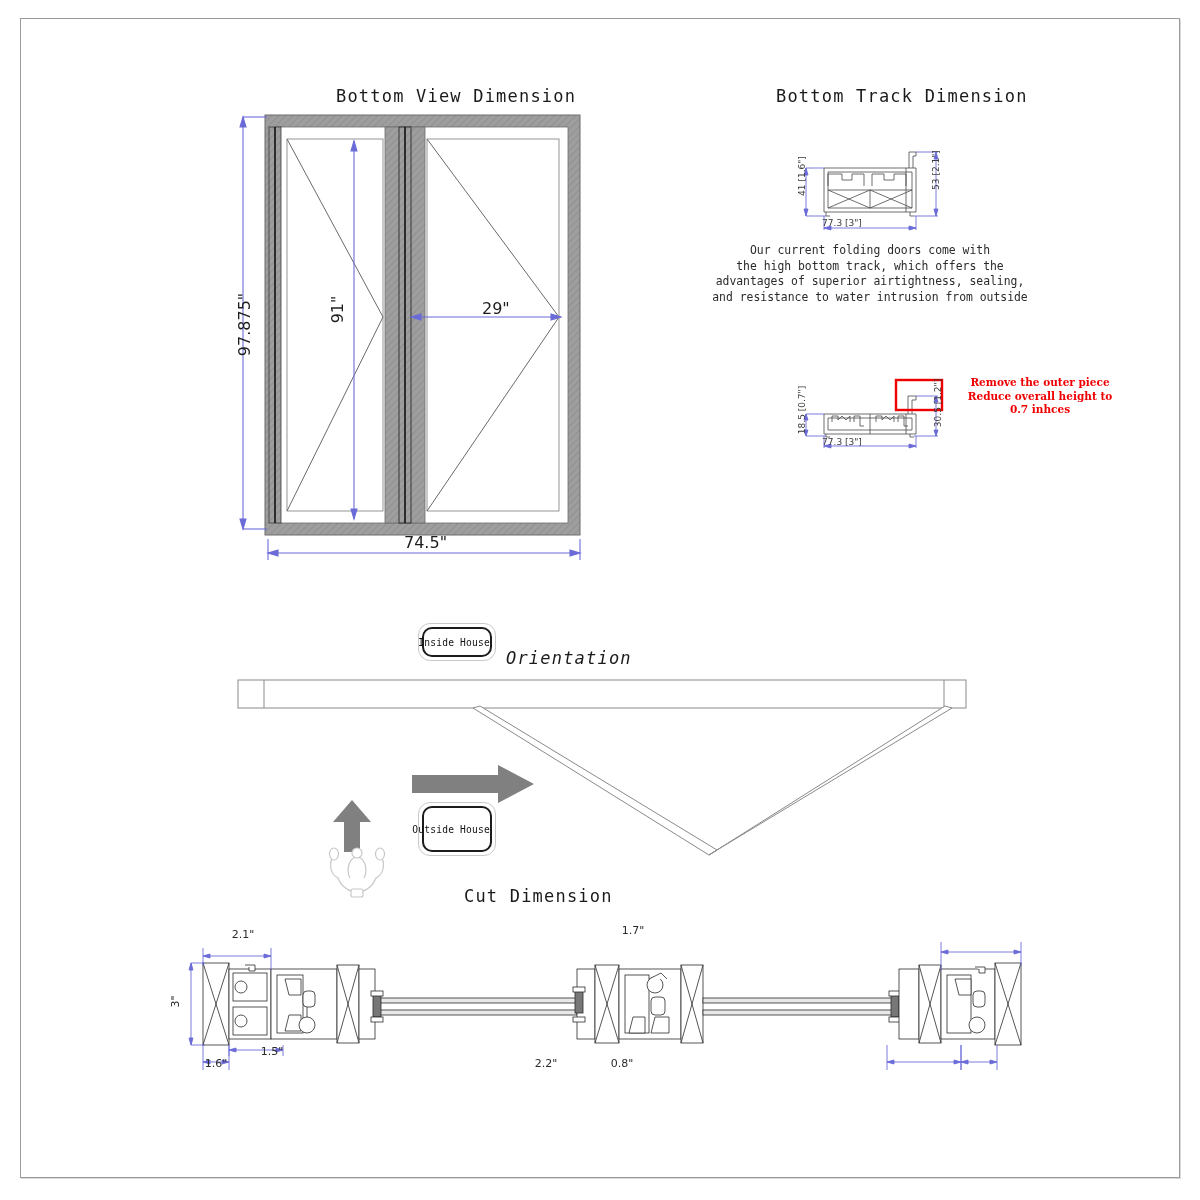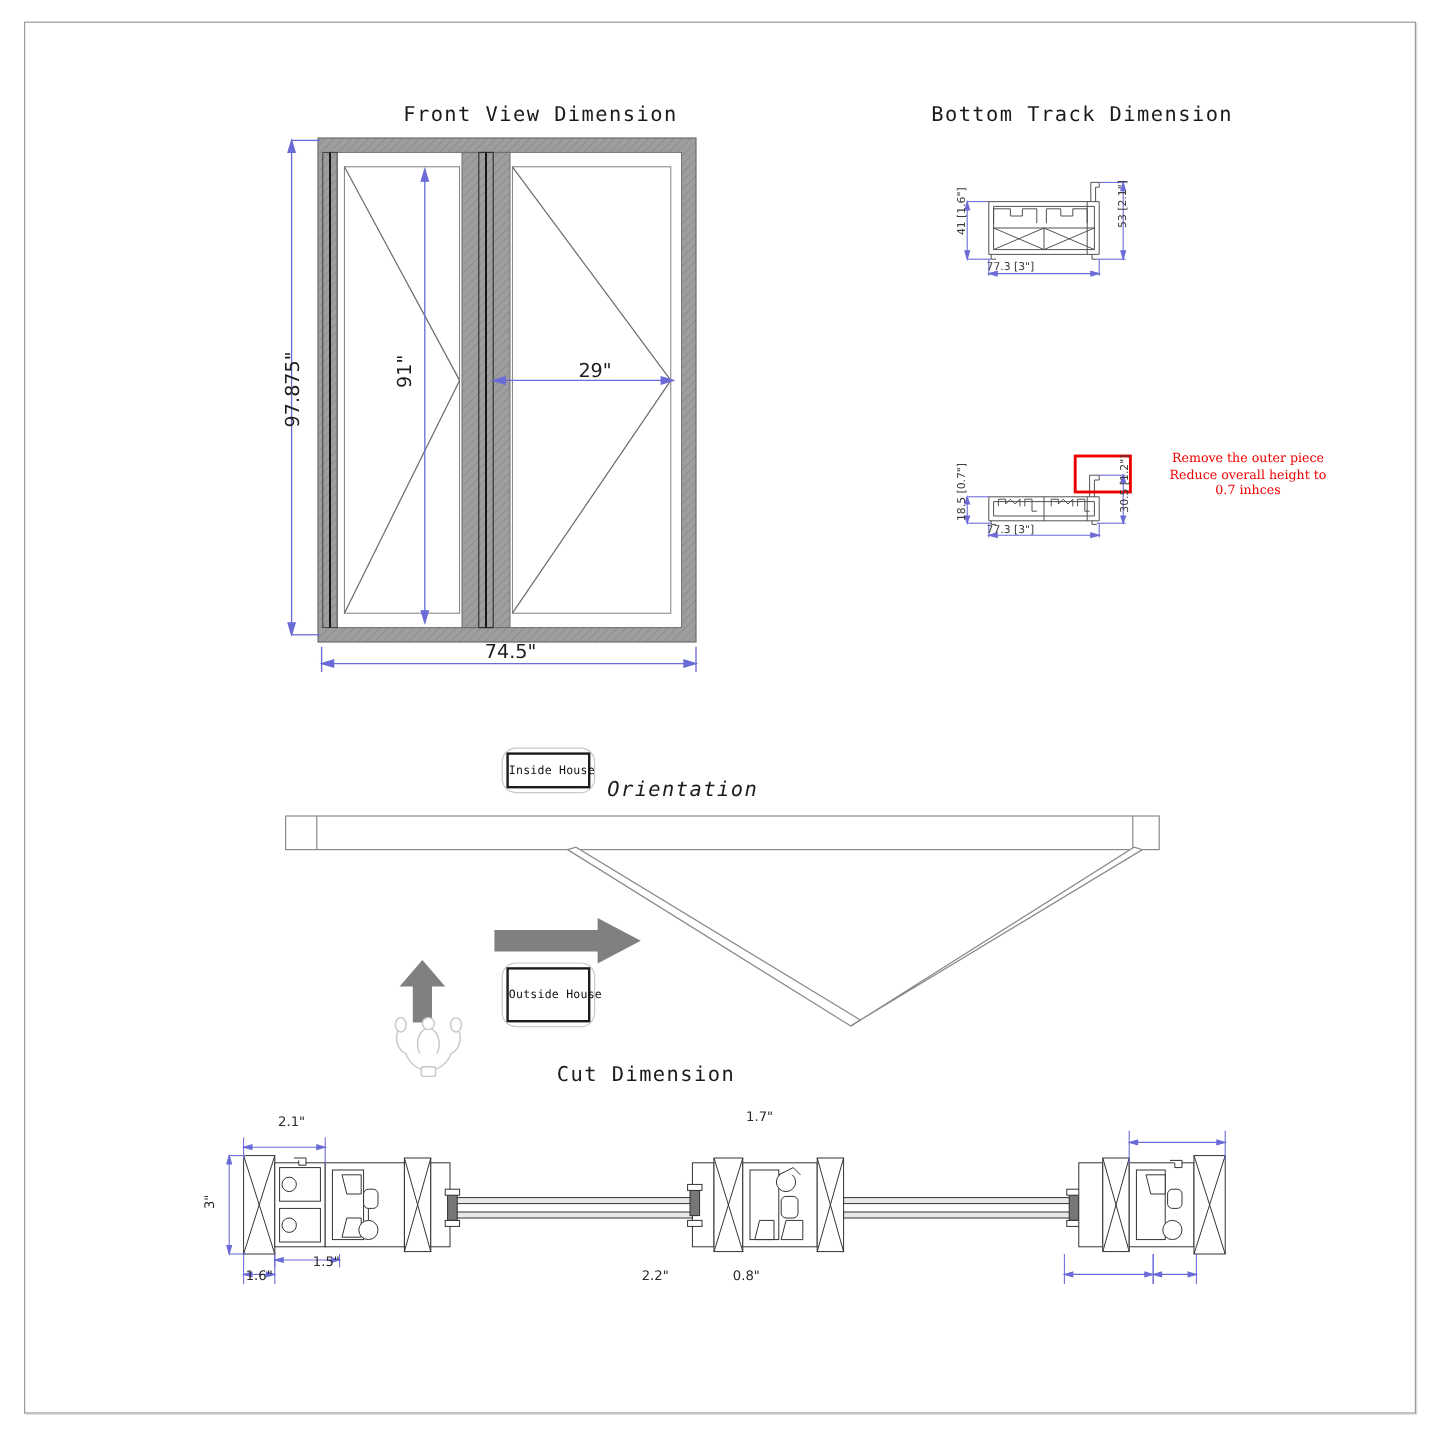--- a/index.html
+++ b/index.html
@@ -35,21 +35,21 @@
   .body-text {
     font-family: "DejaVu Sans Mono", monospace;
     font-size: 11.4px;
     line-height: 15.6px;
     color: #2b2b2b;
     text-align: center;
     white-space: pre-line;
   }
   .red-note {
     font-family: "DejaVu Serif", serif;
-    font-weight: normal;
+    font-weight: bold;
     font-size: 10.5px;
     line-height: 13.5px;
     color: #ef0000;
     text-align: center;
     white-space: pre-line;
   }
   .dim-label {
     font-family: "DejaVu Sans", sans-serif;
     color: #1d1d1d;
     white-space: nowrap;
@@ -63,43 +63,43 @@
   .pill-outer {
     position: absolute;
     border: 1px solid #c9c9c9;
     border-radius: 12px;
     background: #ffffff;
   }
   .pill-inner {
     position: absolute;
     left: 3px; top: 3px; right: 3px; bottom: 3px;
     border: 2px solid #1c1c1c;
-    border-radius: 0;
+    border-radius: 10px;
     background: #ffffff;
     display: flex;
     align-items: center;
-    justify-content: flex-start;
+    justify-content: flex-end;
   }
   .pill-inner span {
     font-family: "DejaVu Sans Mono", monospace;
     font-size: 9.6px;
     color: #111;
     letter-spacing: 0.2px;
     white-space: nowrap;
   }
   svg { display: block; overflow: visible; }
 </style>
 </head>
 <body>
 
 <div id="page">
 
   <div id="sheet-border"></div>
 
-  <div class="abs title" style="left:336px; top:86px;">Front View Dimension</div>
+  <div class="abs title" style="left:336px; top:86px;">Bottom View Dimension</div>
 
   <svg class="abs" style="left:225px; top:105px;" width="375" height="480">
     <defs>
       <pattern id="hatch" width="5" height="5" patternTransform="rotate(45)" patternUnits="userSpaceOnUse">
         <rect width="5" height="5" fill="#9e9e9e"></rect>
         <line x1="0" y1="0" x2="0" y2="5" stroke="#8a8a8a" stroke-width="1.4"></line>
       </pattern>
     </defs>
 
     <g>
@@ -217,20 +217,24 @@
       <line x1="44" y1="76" x2="44" y2="90"></line>
       <line x1="136" y1="76" x2="136" y2="90"></line>
       <polygon points="44,88 51,86 51,90"></polygon>
       <polygon points="136,88 129,86 129,90"></polygon>
     </g>
   </svg>
   <div class="abs dim-label dim-small rot90" style="left:772px; top:171px; width:60px; text-align:center;">41 [1.6"]</div>
   <div class="abs dim-label dim-small rot90" style="left:906px; top:165px; width:60px; text-align:center;">53 [2.1"]</div>
   <div class="abs dim-label dim-small" style="left:796px; top:218px; width:92px; text-align:center;">77.3 [3"]</div>
 
+  <div class="abs body-text" style="left:700px; top:243px; width:340px;">Our current folding doors come with
+the high bottom track, which offers the
+advantages of superior airtightness, sealing,
+and resistance to water intrusion from outside</div>
 
   <svg class="abs" style="left:780px; top:378px; " width="200" height="72">
     <g stroke="#4a4a4a" stroke-width="0.8" fill="none">
       <path d="M44,36 L44,56 L136,56 L136,36 Z"></path>
       <path d="M48,40 L48,52 L132,52 L132,40 Z"></path>
       <line x1="90" y1="36" x2="90" y2="56"></line>
 
       <path d="M52,44 L52,38 L58,38 L58,42 L62,38 L66,42 L70,38 L70,44"></path>
       <path d="M74,44 L74,38 L80,38 L80,48 L84,48"></path>
       <path d="M96,44 L96,38 L102,38 L102,42 L106,38 L110,42 L114,38 L114,44"></path>

